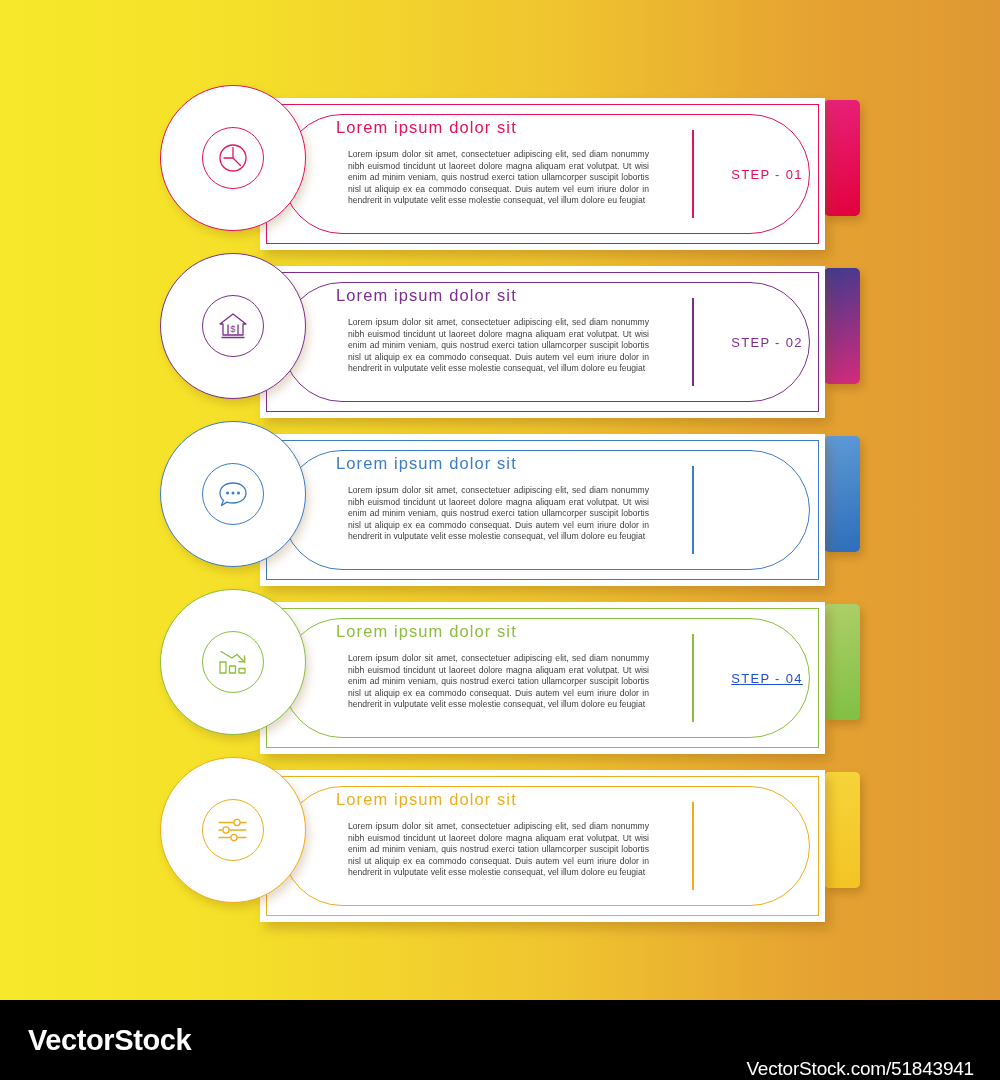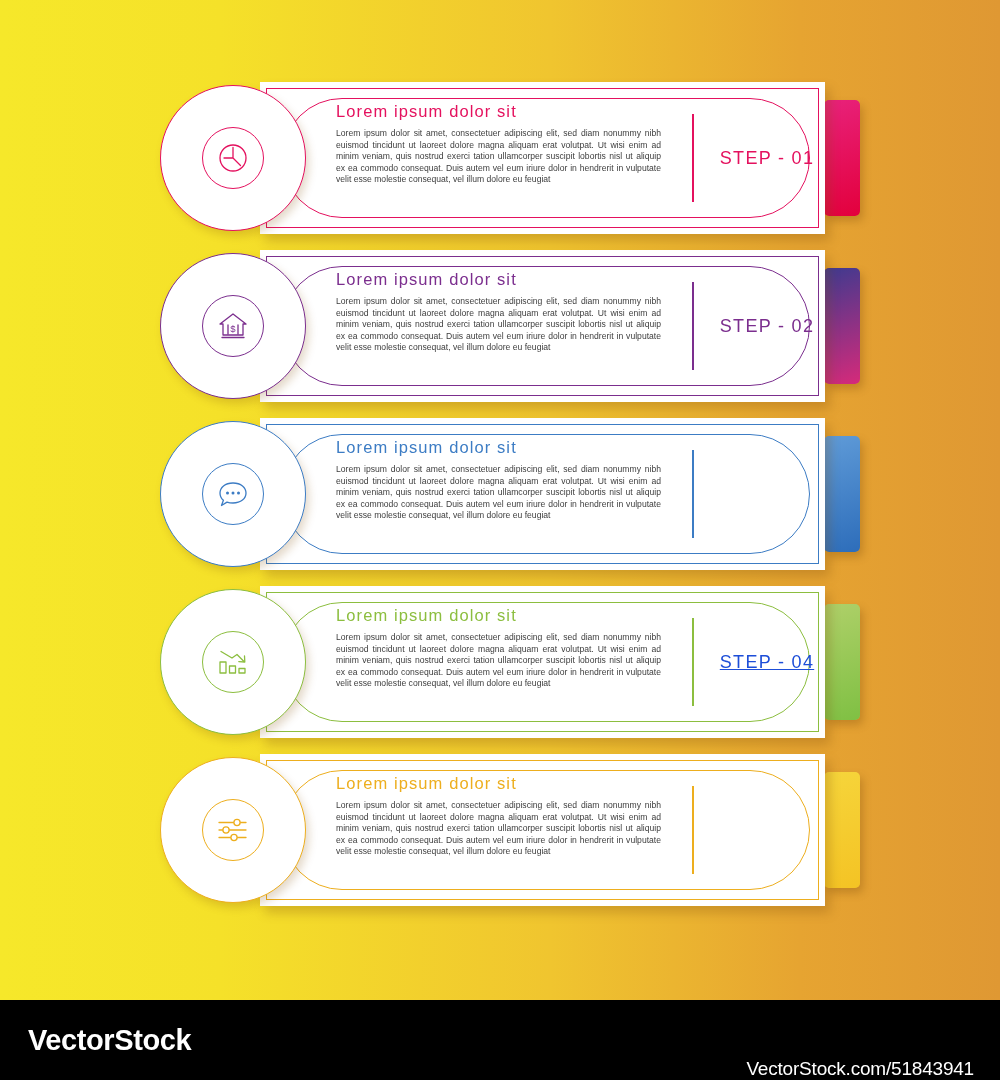--- a/index.html
+++ b/index.html
@@ -41,21 +41,21 @@
     width:36px;
     height:116px;
     border-radius:5px;
     box-shadow:3px 5px 9px rgba(120,70,10,.30);
   }
 
   
   .card{
     position:absolute;
     left:100px;
-    top:0px;
+    top:16px;
     width:565px;
     height:152px;
     background:#ffffff;
     box-shadow:5px 7px 10px rgba(130,80,15,.28);
   }
   .card-border{
     position:absolute;
     left:6px;top:6px;right:6px;bottom:6px;
     border:1px solid;
     box-sizing:border-box;
@@ -103,41 +103,41 @@
     font-size:16.5px;
     letter-spacing:1.1px;
     font-weight:400;
     margin:0 0 7px 0;
     white-space:nowrap;
   }
   .paragraph{
     font-size:8.6px;
     line-height:11.6px;
     color:#3d3d3d;
-    margin:0;
+    margin:12px;
     text-align:justify;
     font-family:"Liberation Sans", sans-serif;
   }
 
   
   .divider{
     position:absolute;
     left:432px;
     top:32px;
     width:1.6px;
     height:88px;
   }
   .step-label{
     position:absolute;
     left:452px;
     top:0px;
     height:152px;
     width:110px;
     display:flex;align-items:center;justify-content:center;
-    font-size:18px;
+    font-size:13px;
     letter-spacing:1.3px;
   }
 
   
   .footer{
     position:absolute;
     left:0;top:1000px;
     width:1000px;height:80px;
     background:#000000;
   }

